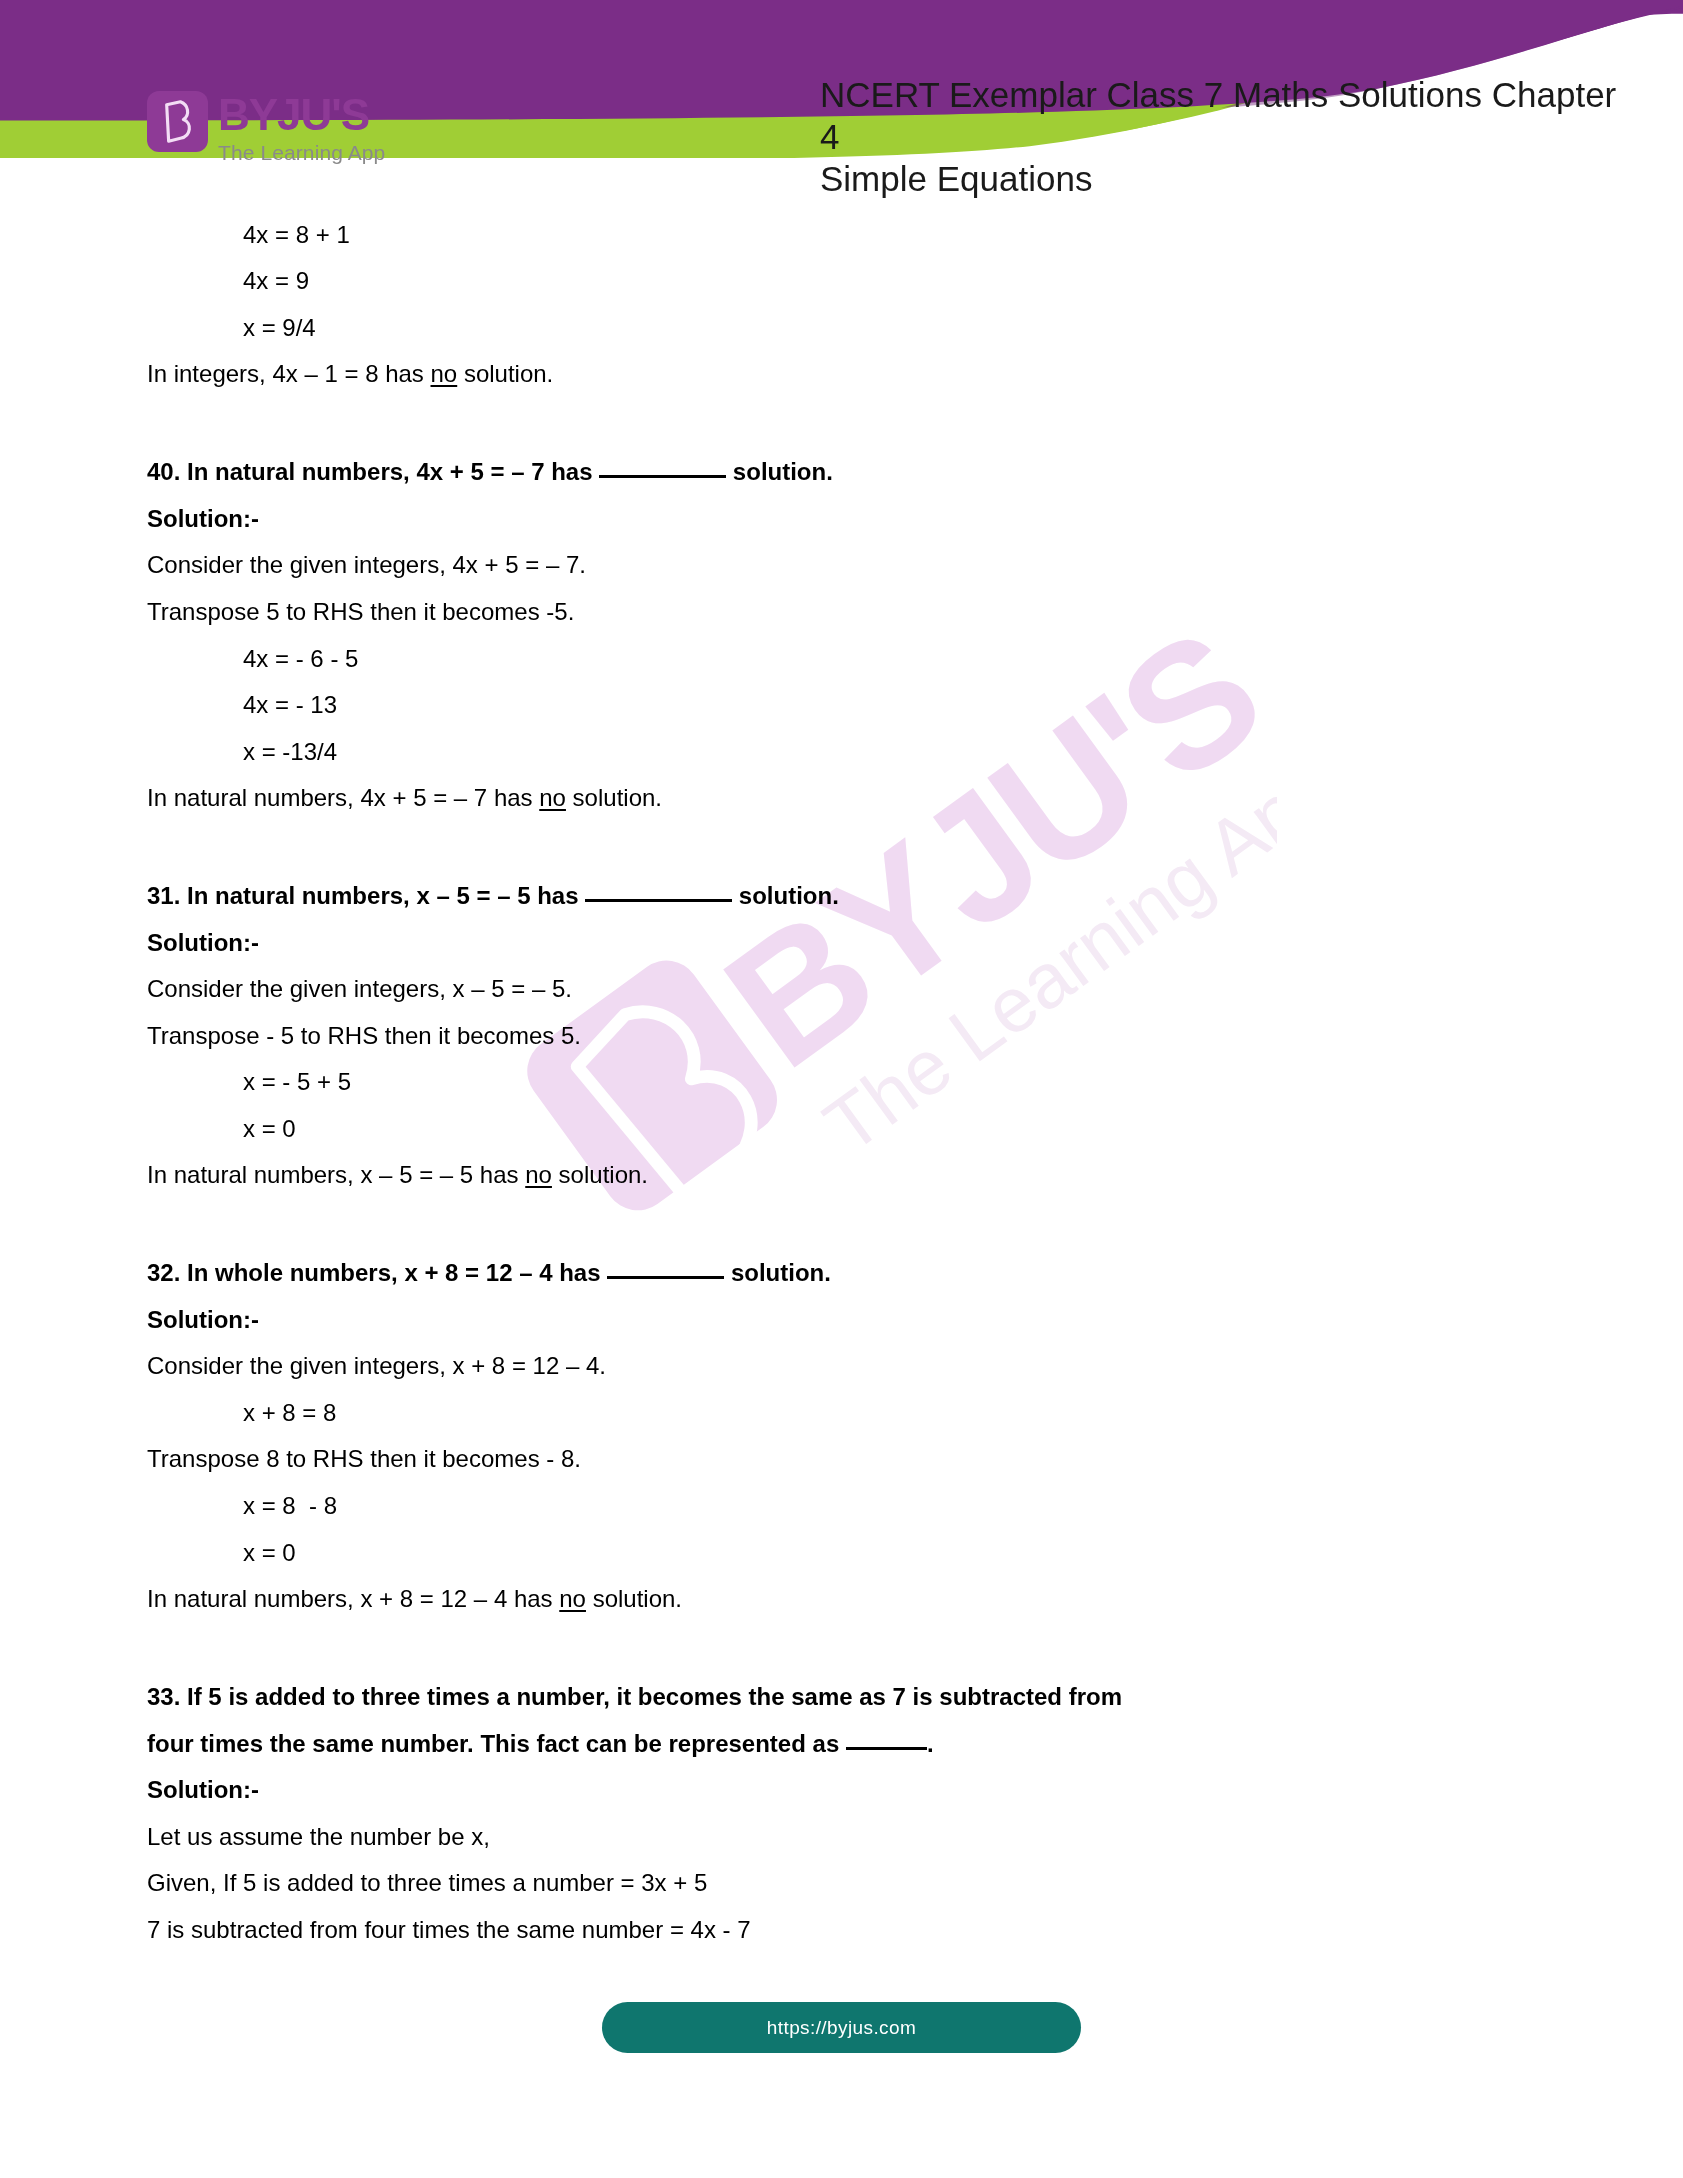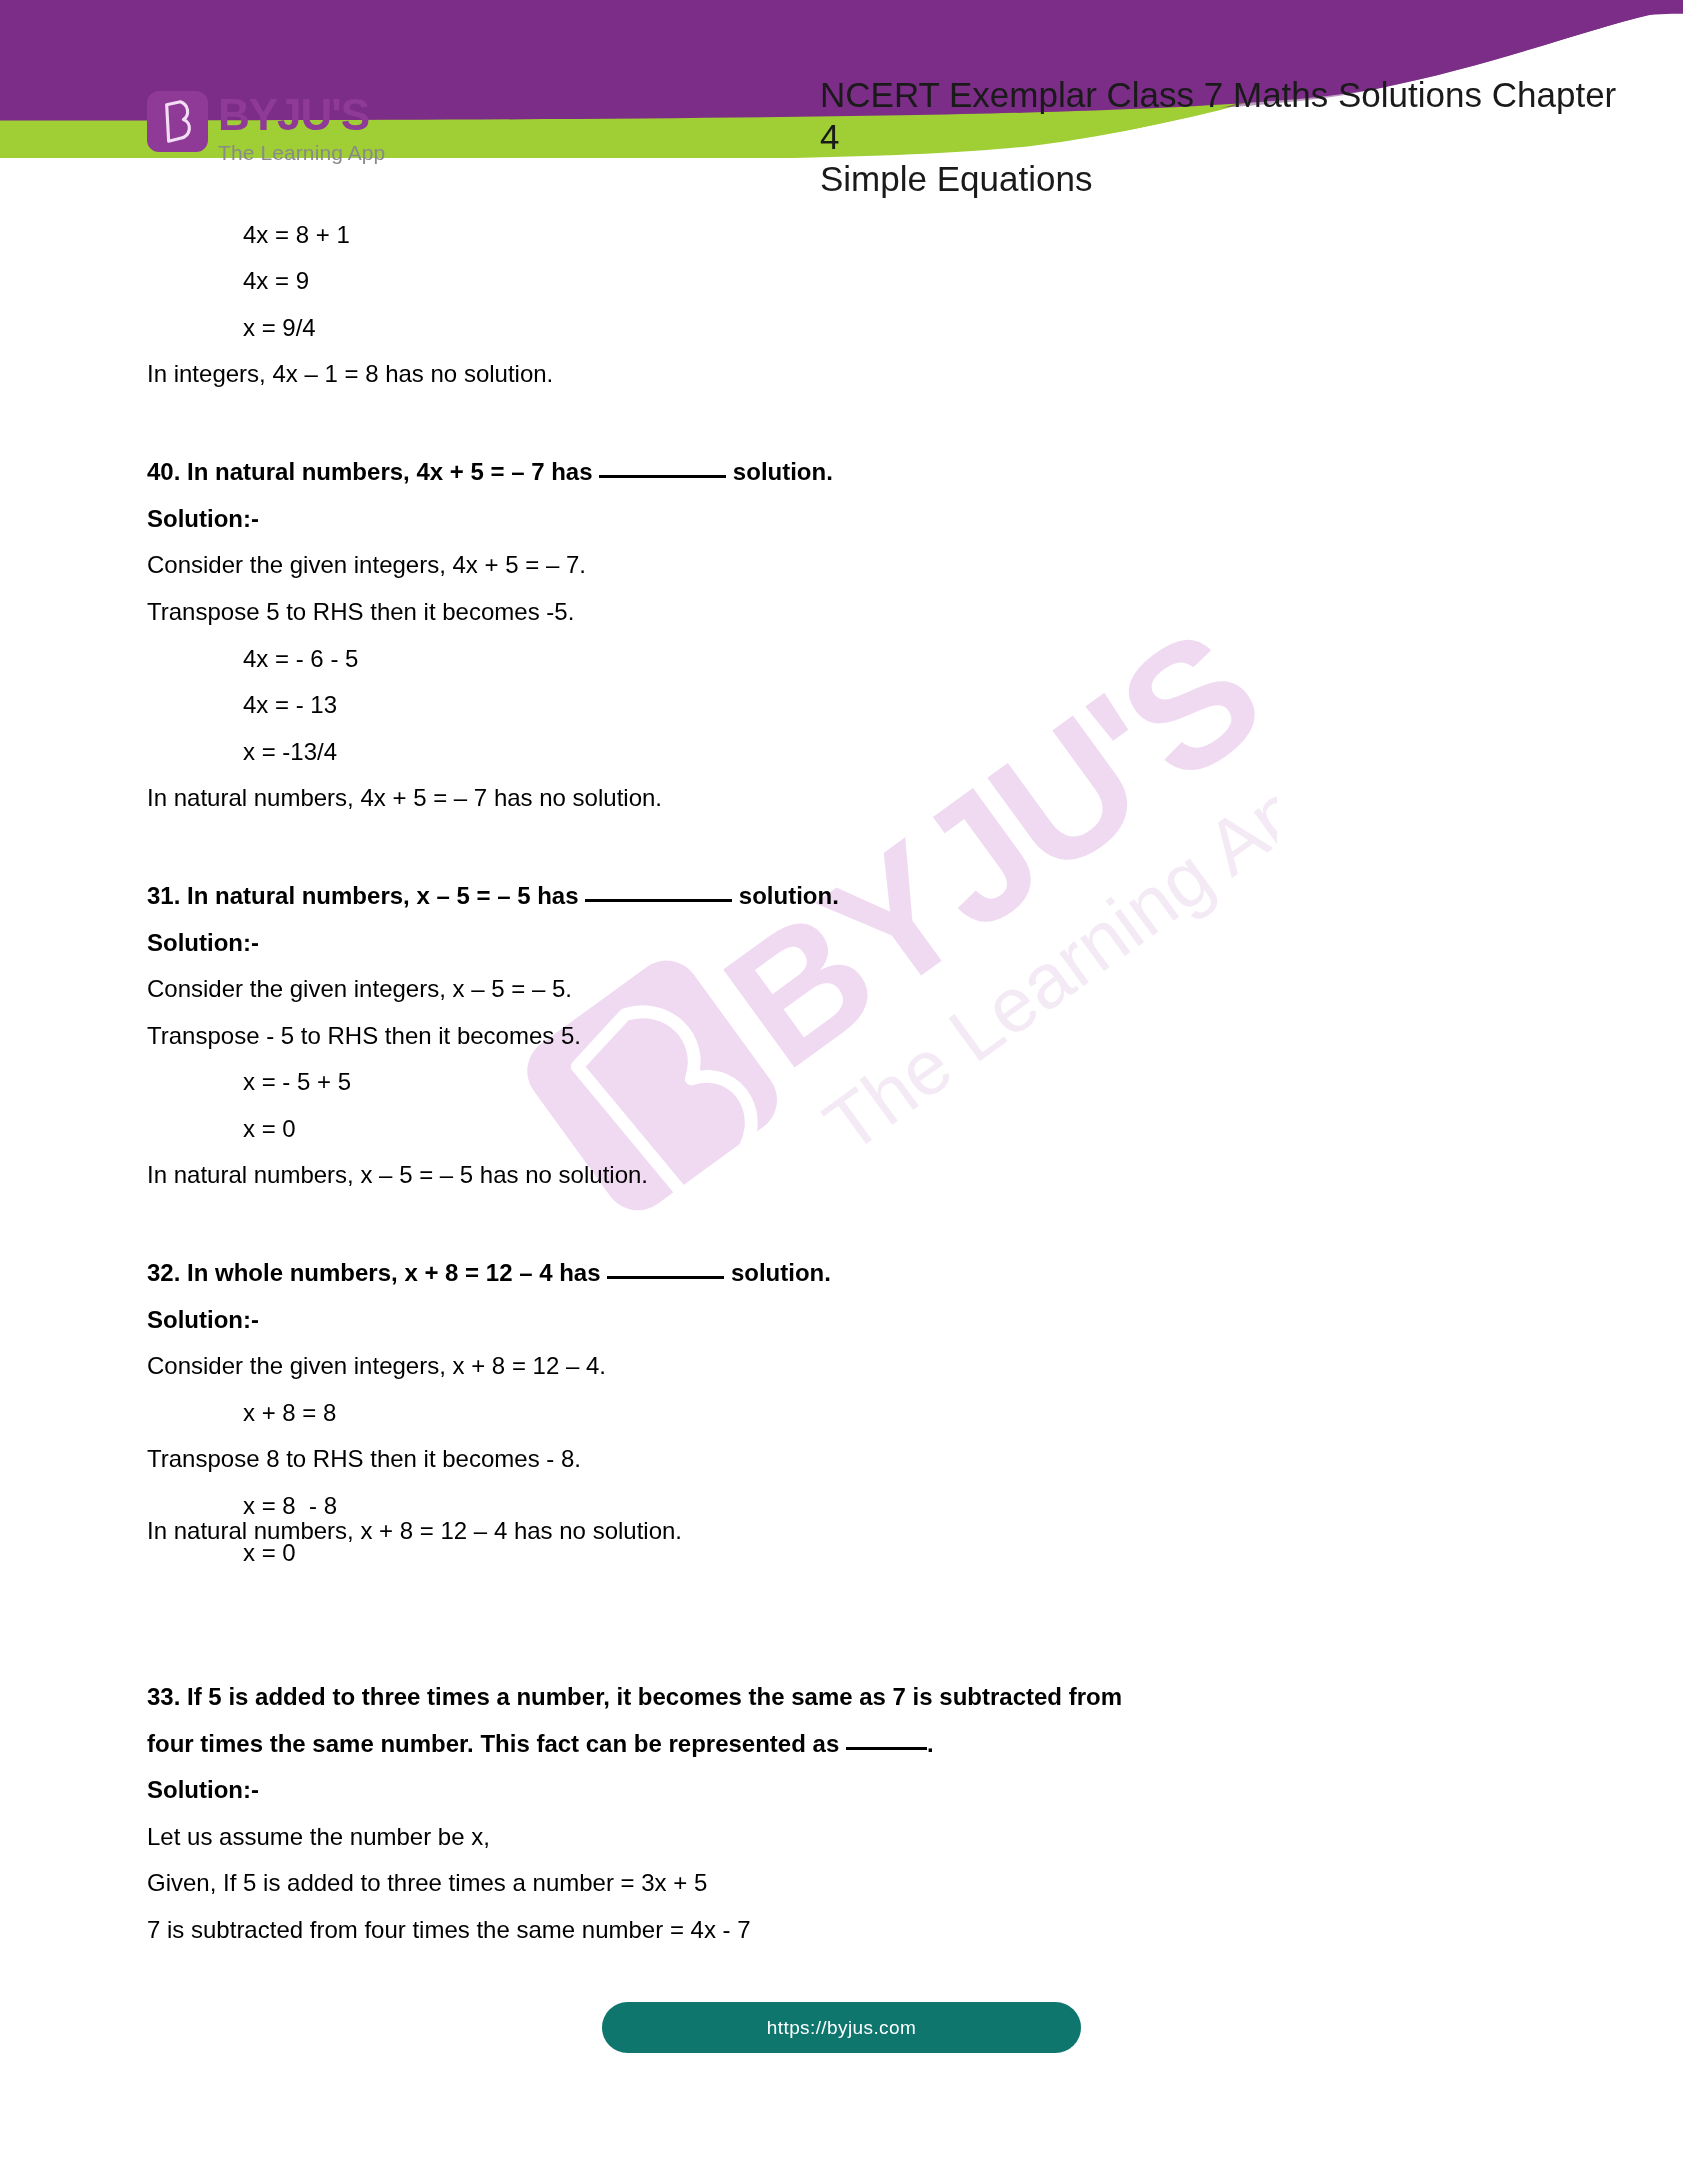--- a/index.html
+++ b/index.html
@@ -99,21 +99,21 @@
   .line {
     position: absolute;
     white-space: pre;
     font-size: 24px;
     line-height: 29px;
     color: #000;
   }
   .line.bold { font-weight: bold; }
   .line.indent { left: 243px; }
   .line.flush { left: 147px; }
-  .u { text-underline-offset: 3px; }
+  .u { text-decoration: underline; text-underline-offset: 3px; }
   .blank {
     display: inline-block;
     border-bottom: 3px solid #000;
     vertical-align: 2px;
   }
   .blank.w1 { width: 127px; }
   .blank.w2 { width: 147px; }
   .blank.w3 { width: 117px; }
   .blank.w4 { width: 81px; }
 
@@ -199,21 +199,21 @@
   <div class="line indent" style="top:1114px">x = 0</div>
   <div class="line flush" style="top:1160px"><span>In natural numbers, x – 5 = – 5 has </span><span class="u">no</span><span> solution.</span></div>
 
   <div class="line flush bold" style="top:1258px"><span>32. In whole numbers, x + 8 = 12 – 4 has </span><span class="blank w3"></span><span> solution.</span></div>
   <div class="line flush bold" style="top:1305px">Solution:-</div>
   <div class="line flush" style="top:1351px">Consider the given integers, x + 8 = 12 – 4.</div>
   <div class="line indent" style="top:1398px">x + 8 = 8</div>
   <div class="line flush" style="top:1444px">Transpose 8 to RHS then it becomes - 8.</div>
   <div class="line indent" style="top:1491px">x = 8  - 8</div>
   <div class="line indent" style="top:1538px">x = 0</div>
-  <div class="line flush" style="top:1516px"><span>In natural numbers, x + 8 = 12 – 4 has </span><span class="u">no</span><span> solution.</span></div>
+  <div class="line flush" style="top:1584px"><span>In natural numbers, x + 8 = 12 – 4 has </span><span class="u">no</span><span> solution.</span></div>
 
   <div class="line flush bold" style="top:1682px">33. If 5 is added to three times a number, it becomes the same as 7 is subtracted from</div>
   <div class="line flush bold" style="top:1729px"><span>four times the same number. This fact can be represented as </span><span class="blank w4"></span><span>.</span></div>
   <div class="line flush bold" style="top:1775px">Solution:-</div>
   <div class="line flush" style="top:1822px">Let us assume the number be x,</div>
   <div class="line flush" style="top:1868px">Given, If 5 is added to three times a number = 3x + 5</div>
   <div class="line flush" style="top:1915px">7 is subtracted from four times the same number = 4x - 7</div>
 
 </div>
 

